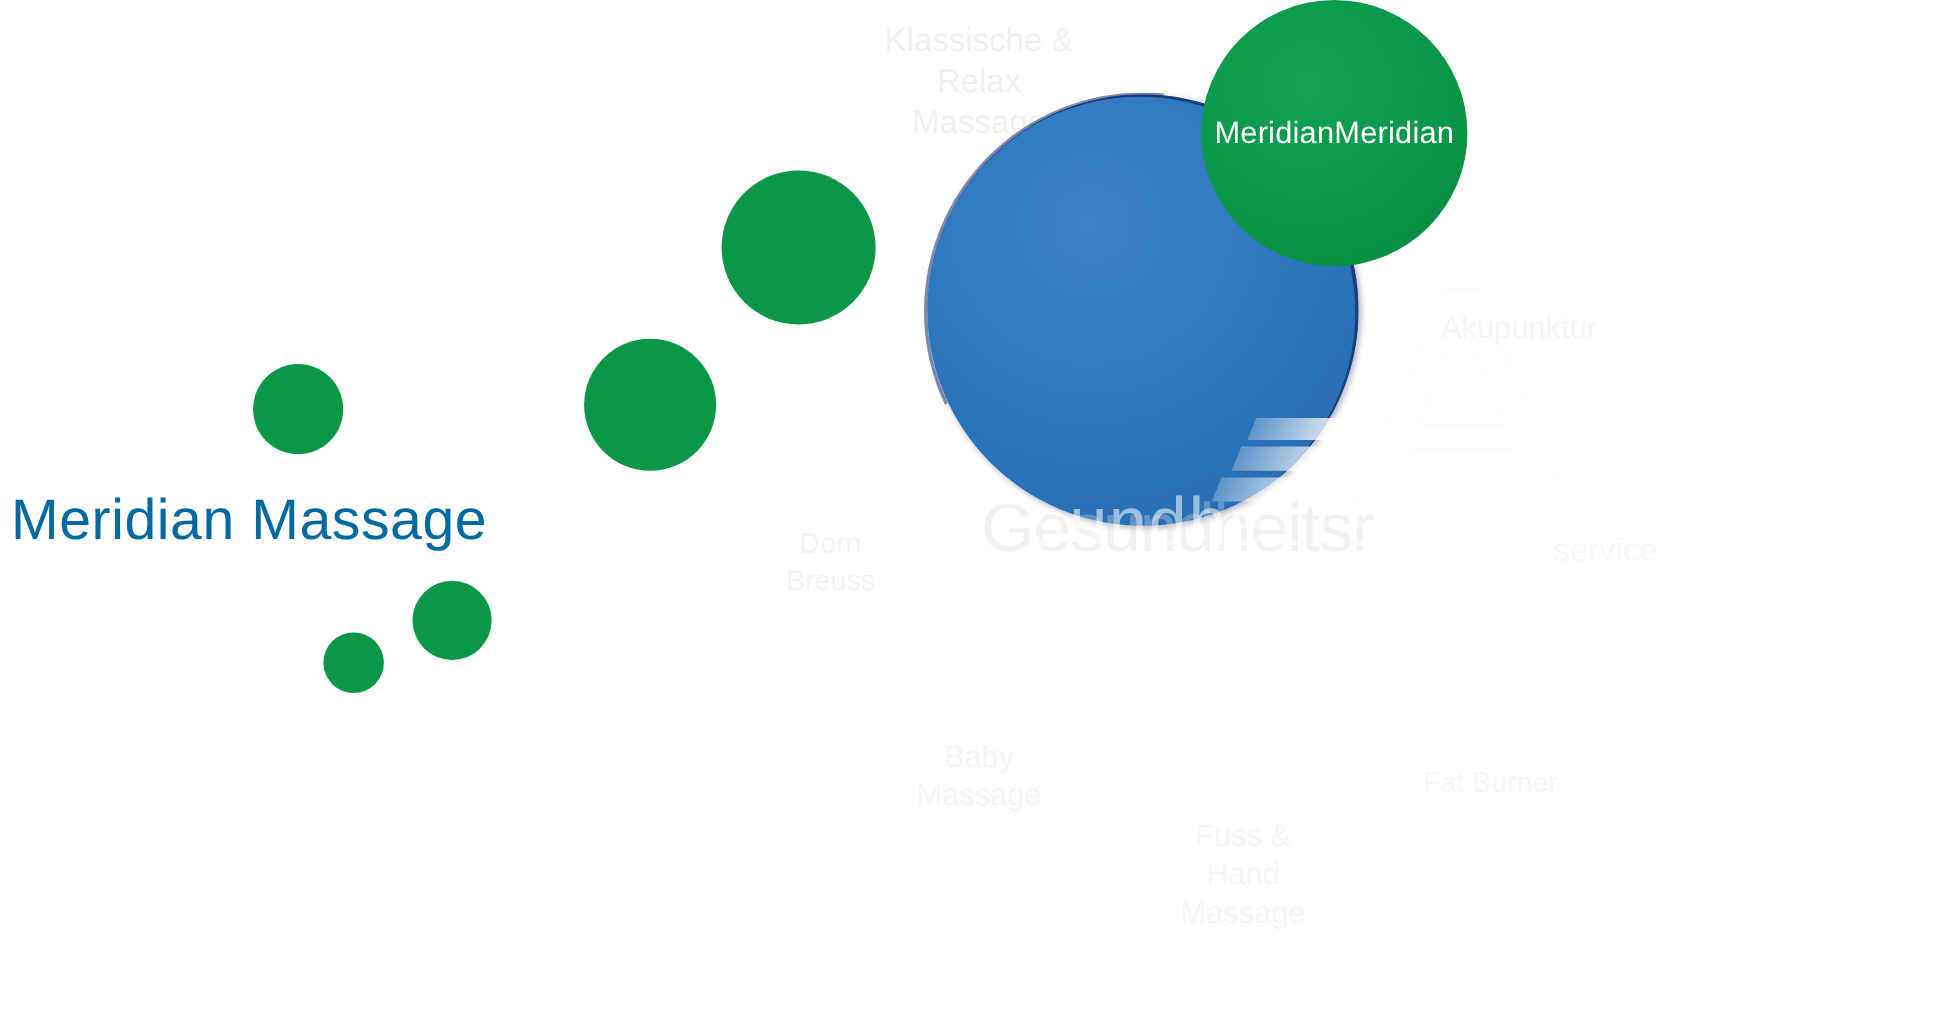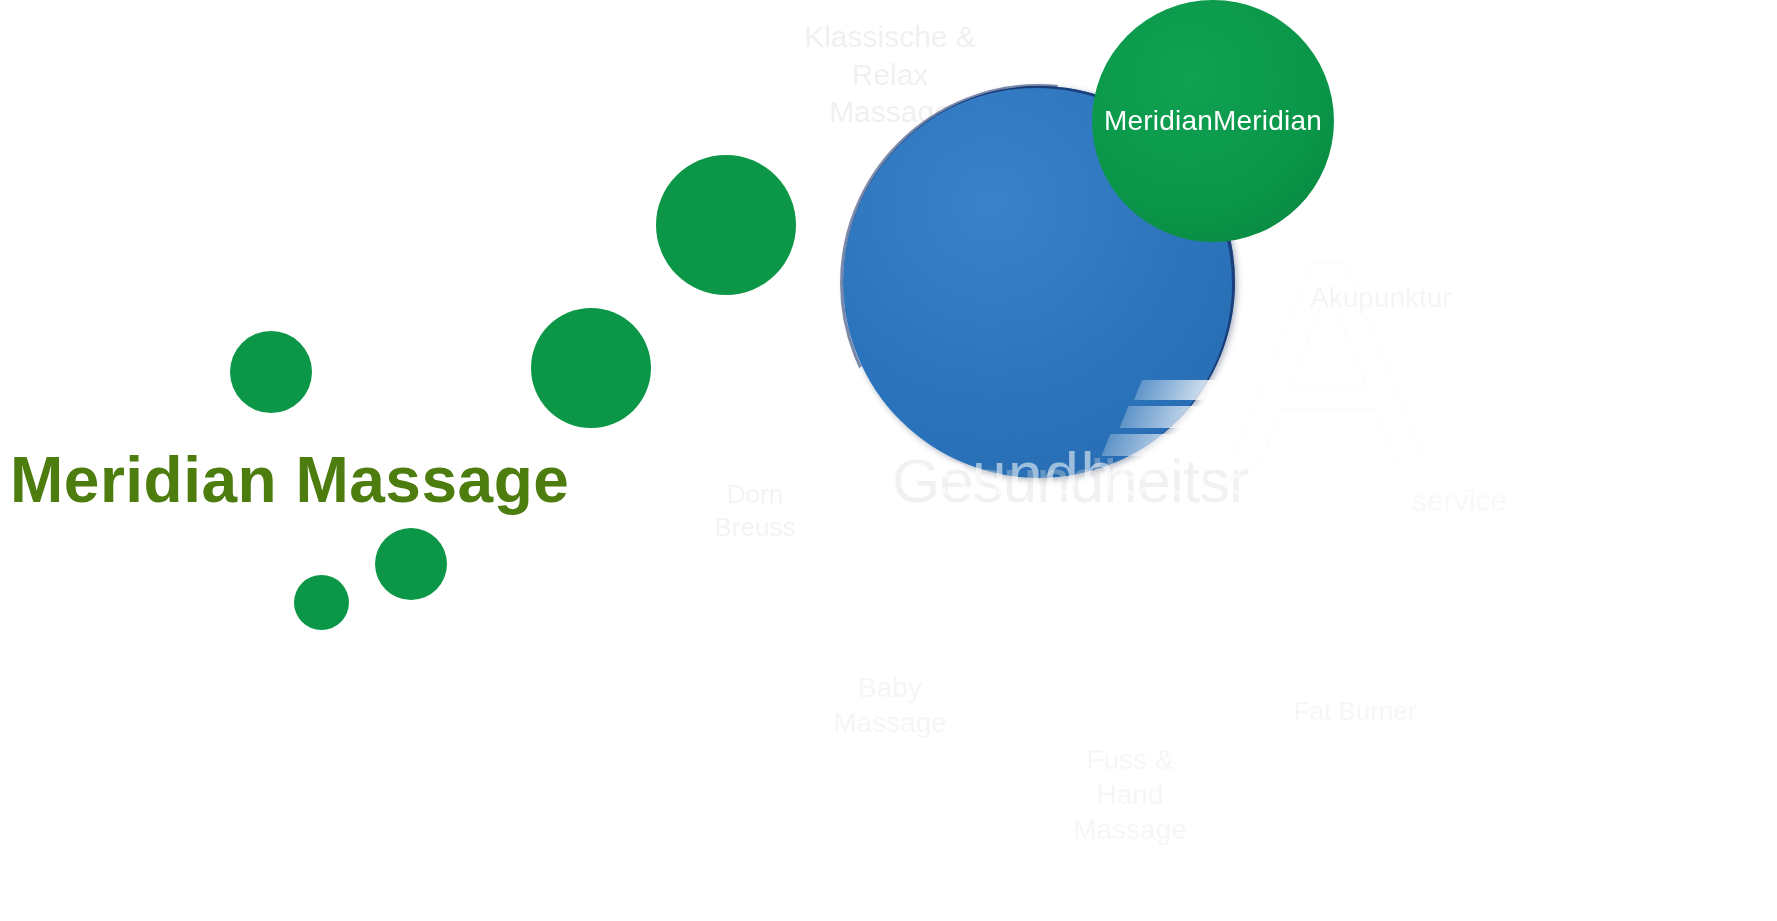--- a/index.html
+++ b/index.html
@@ -15,24 +15,24 @@
     height:921px;
     background:#ffffff;
     overflow:hidden;
   }
 
   
   .main-heading{
     position:absolute;
     left:10px;
     top:443px;
-    font-size:64px;
-    font-weight:700;
+    font-size:52px;
+    font-weight:400;
     letter-spacing:0.5px;
-    color:#4d7c0f;
+    color:#0369a1;
     white-space:nowrap;
   }
 
   
   .dot{
     position:absolute;
     border-radius:50%;
     background:#0b9747;
   }
 

